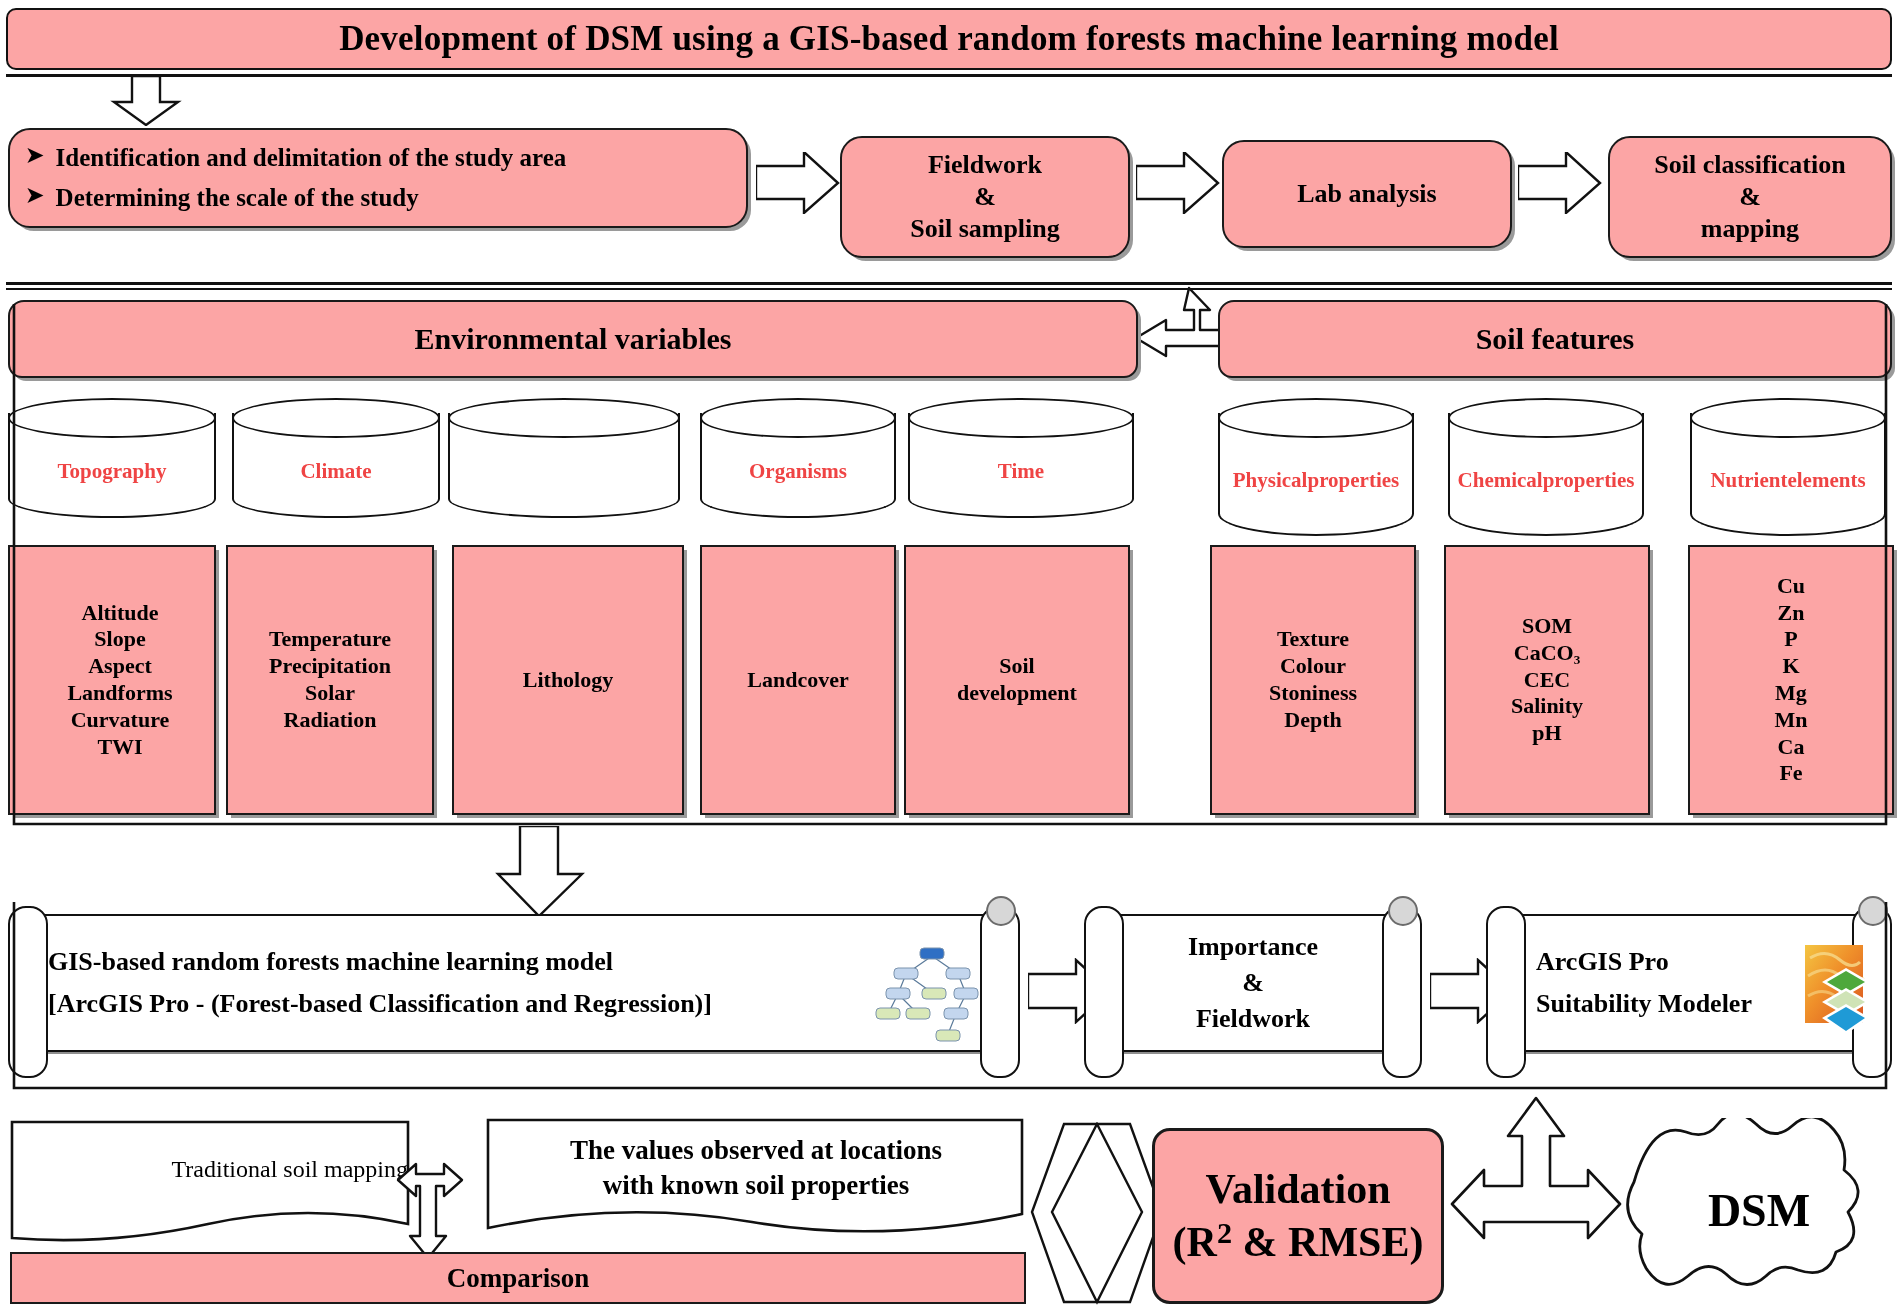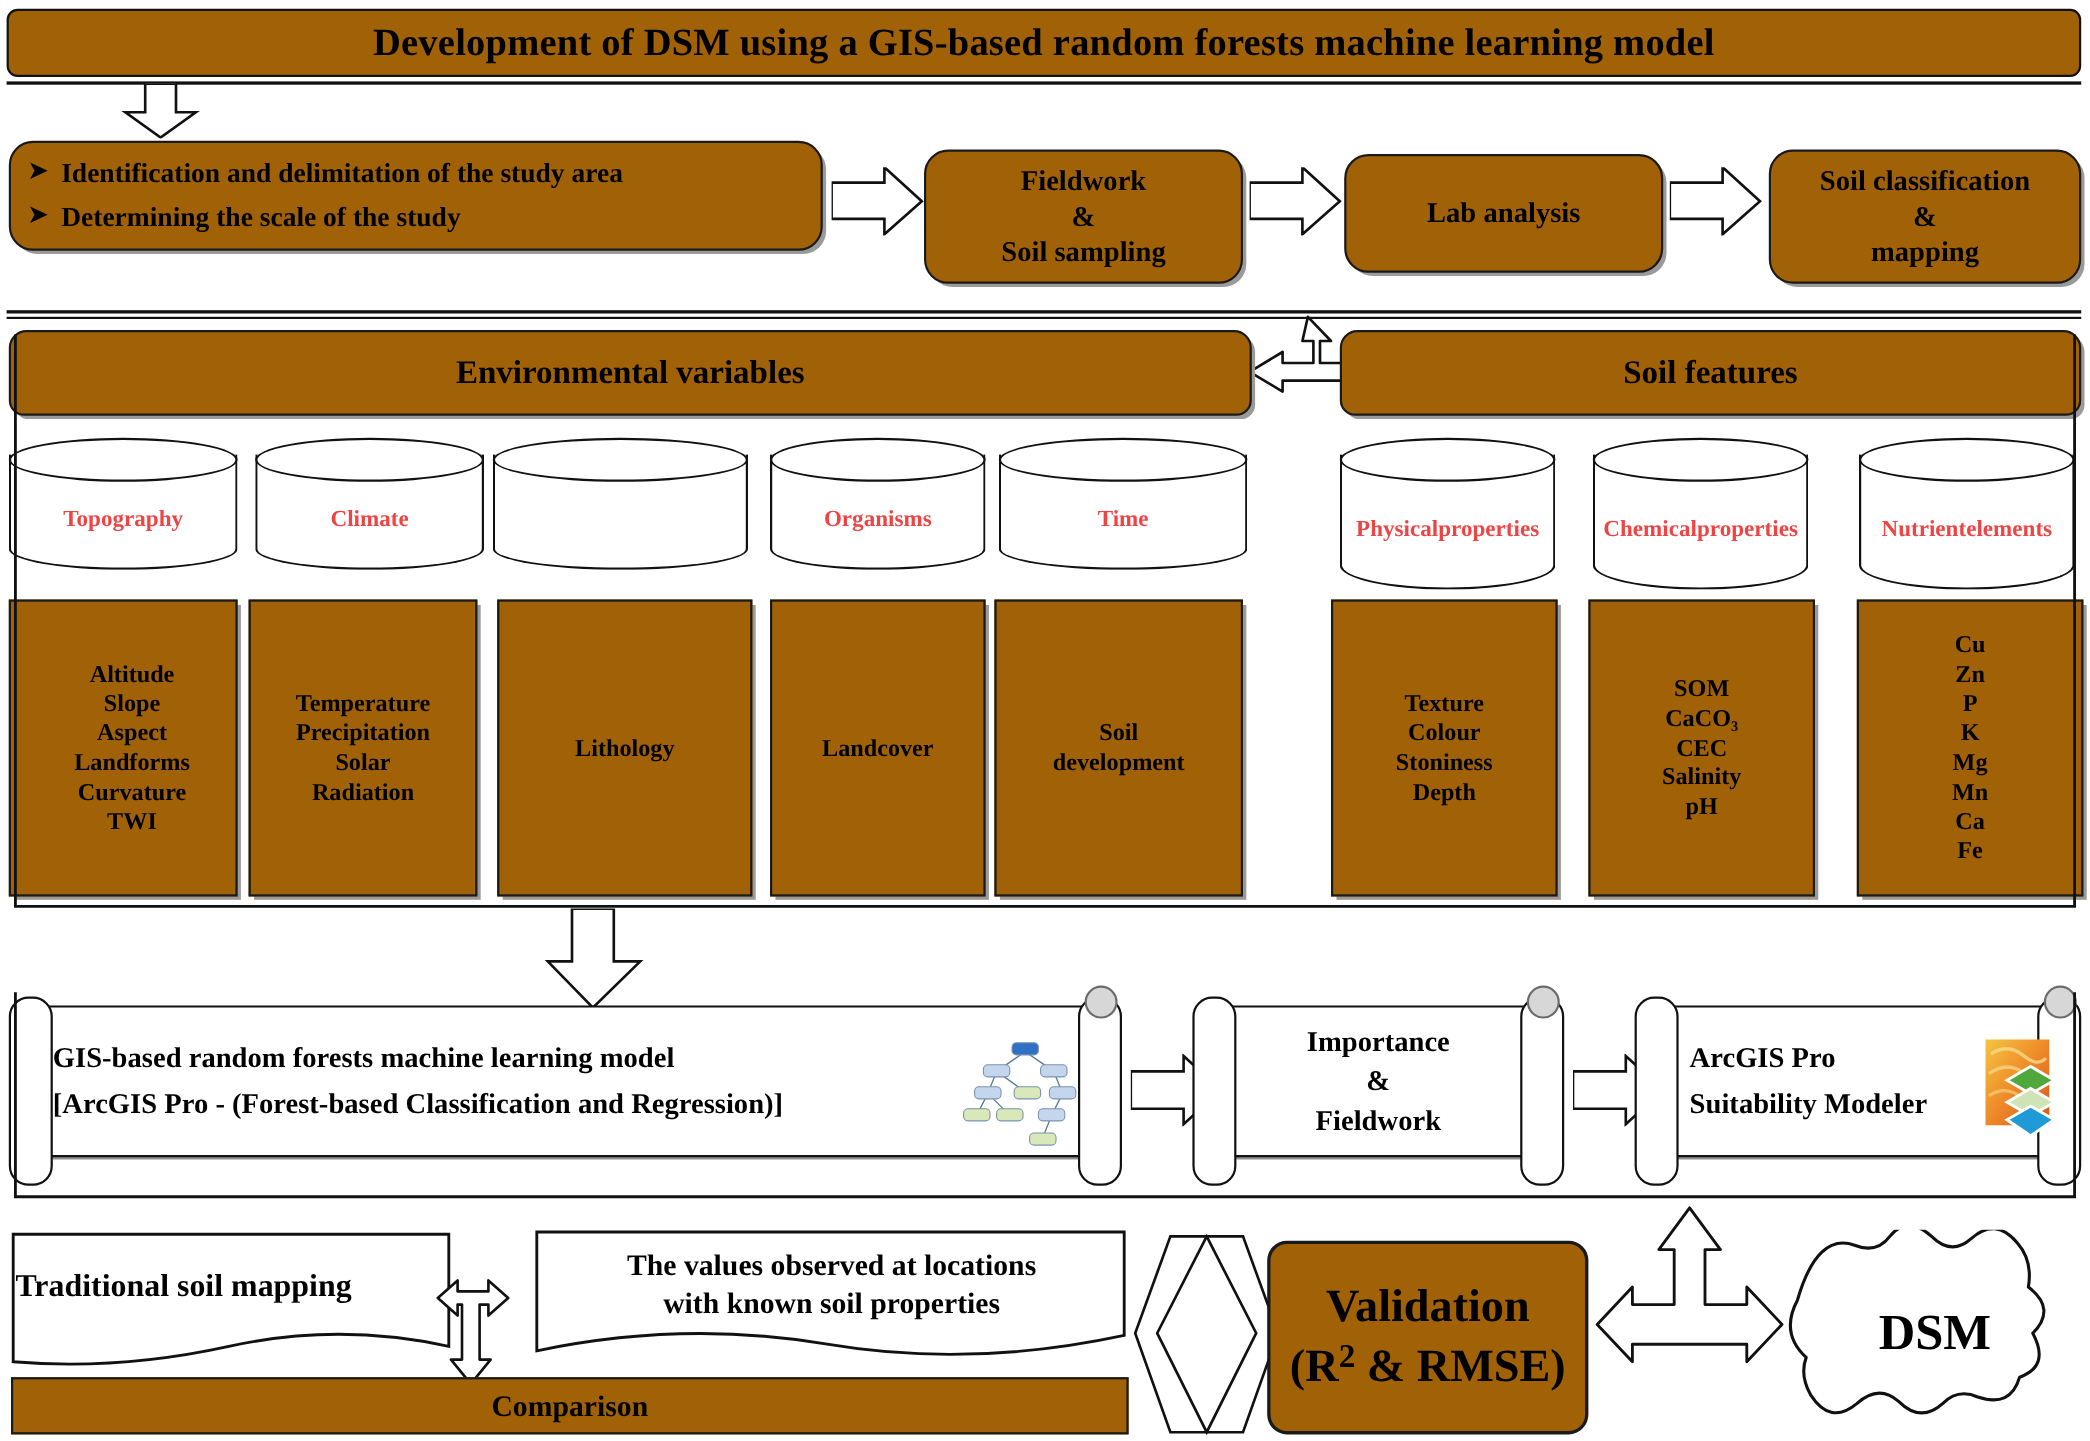--- a/index.html
+++ b/index.html
@@ -4,21 +4,21 @@
 <style>
   html,body{margin:0;padding:0;background:#ffffff;}
   body{font-family:"Liberation Serif", serif;}
   #root{position:relative;width:1900px;height:1310px;background:#fff;overflow:hidden;}
 
   .abs{position:absolute;box-sizing:border-box;}
 
   
   .box{
     position:absolute;box-sizing:border-box;
-    border:2.5px solid #1a1a1a;background:#a16207;
+    border:2.5px solid #1a1a1a;background:#fca5a5;
     display:flex;align-items:center;justify-content:center;
     text-align:center;font-weight:bold;color:#000;
     line-height:1.22;
   }
   .rrect{border-radius:22px;}
   .shadow{box-shadow:4px 4px 0 -1px #9a9a9a;}
 
   .title-bar{
     border:2.5px solid #111;border-radius:10px;
     font-size:35px;letter-spacing:.2px;
@@ -361,21 +361,21 @@
     </svg>
   </div>
 
   <svg class="abs" style="left:4px;top:900px;width:1892px;height:192px;" viewBox="0 0 1892 192">
     <path d="M 10 2 L 10 188 L 1882 188 L 1882 2" fill="none" stroke="#111" stroke-width="2.6"></path>
   </svg>
 
   <svg class="abs" style="left:10px;top:1120px;width:402px;height:128px;" viewBox="0 0 402 128">
     <path d="M2 2 L398 2 L398 104 q-100 -22 -200 0 q-100 22 -196 14 Z" fill="#fff" stroke="#111" stroke-width="2.6"></path>
   </svg>
-  <div class="abs" style="left:14px;top:1145px;width:394px;height:48px;display:flex;align-items:center;justify-content:flex-start;font-size:29px;font-weight:bold;">
+  <div class="abs" style="left:14px;top:1145px;width:394px;height:48px;display:flex;align-items:center;justify-content:flex-end;font-size:24px;font-weight:normal;">
     <span>Traditional  soil mapping</span>
   </div>
 
   <svg class="abs" style="left:392px;top:1140px;width:108px;height:130px;" viewBox="0 0 108 130">
     <polygon points="8,44 28,26 28,36 44,36 44,58 36,58 36,104 46,104 28,126 10,104 20,104 20,58 12,58 12,36 28,36" fill="#fff" stroke="#111" stroke-width="2.4" stroke-linejoin="round" opacity="0"></polygon>
     <path d="M6 40 L24 24 L24 34 L52 34 L52 24 L70 40 L52 56 L52 46 L44 46 L44 96 L54 96 L36 118 L18 96 L28 96 L28 46 L24 46 L24 56 Z" fill="#fff" stroke="#111" stroke-width="2.4" stroke-linejoin="round"></path>
   </svg>
 
   <svg class="abs" style="left:486px;top:1118px;width:540px;height:132px;" viewBox="0 0 540 132">
     <path d="M2 2 L536 2 L536 96 q-140 30 -270 8 q-130 -22 -264 6 Z" fill="#fff" stroke="#111" stroke-width="2.6"></path>

